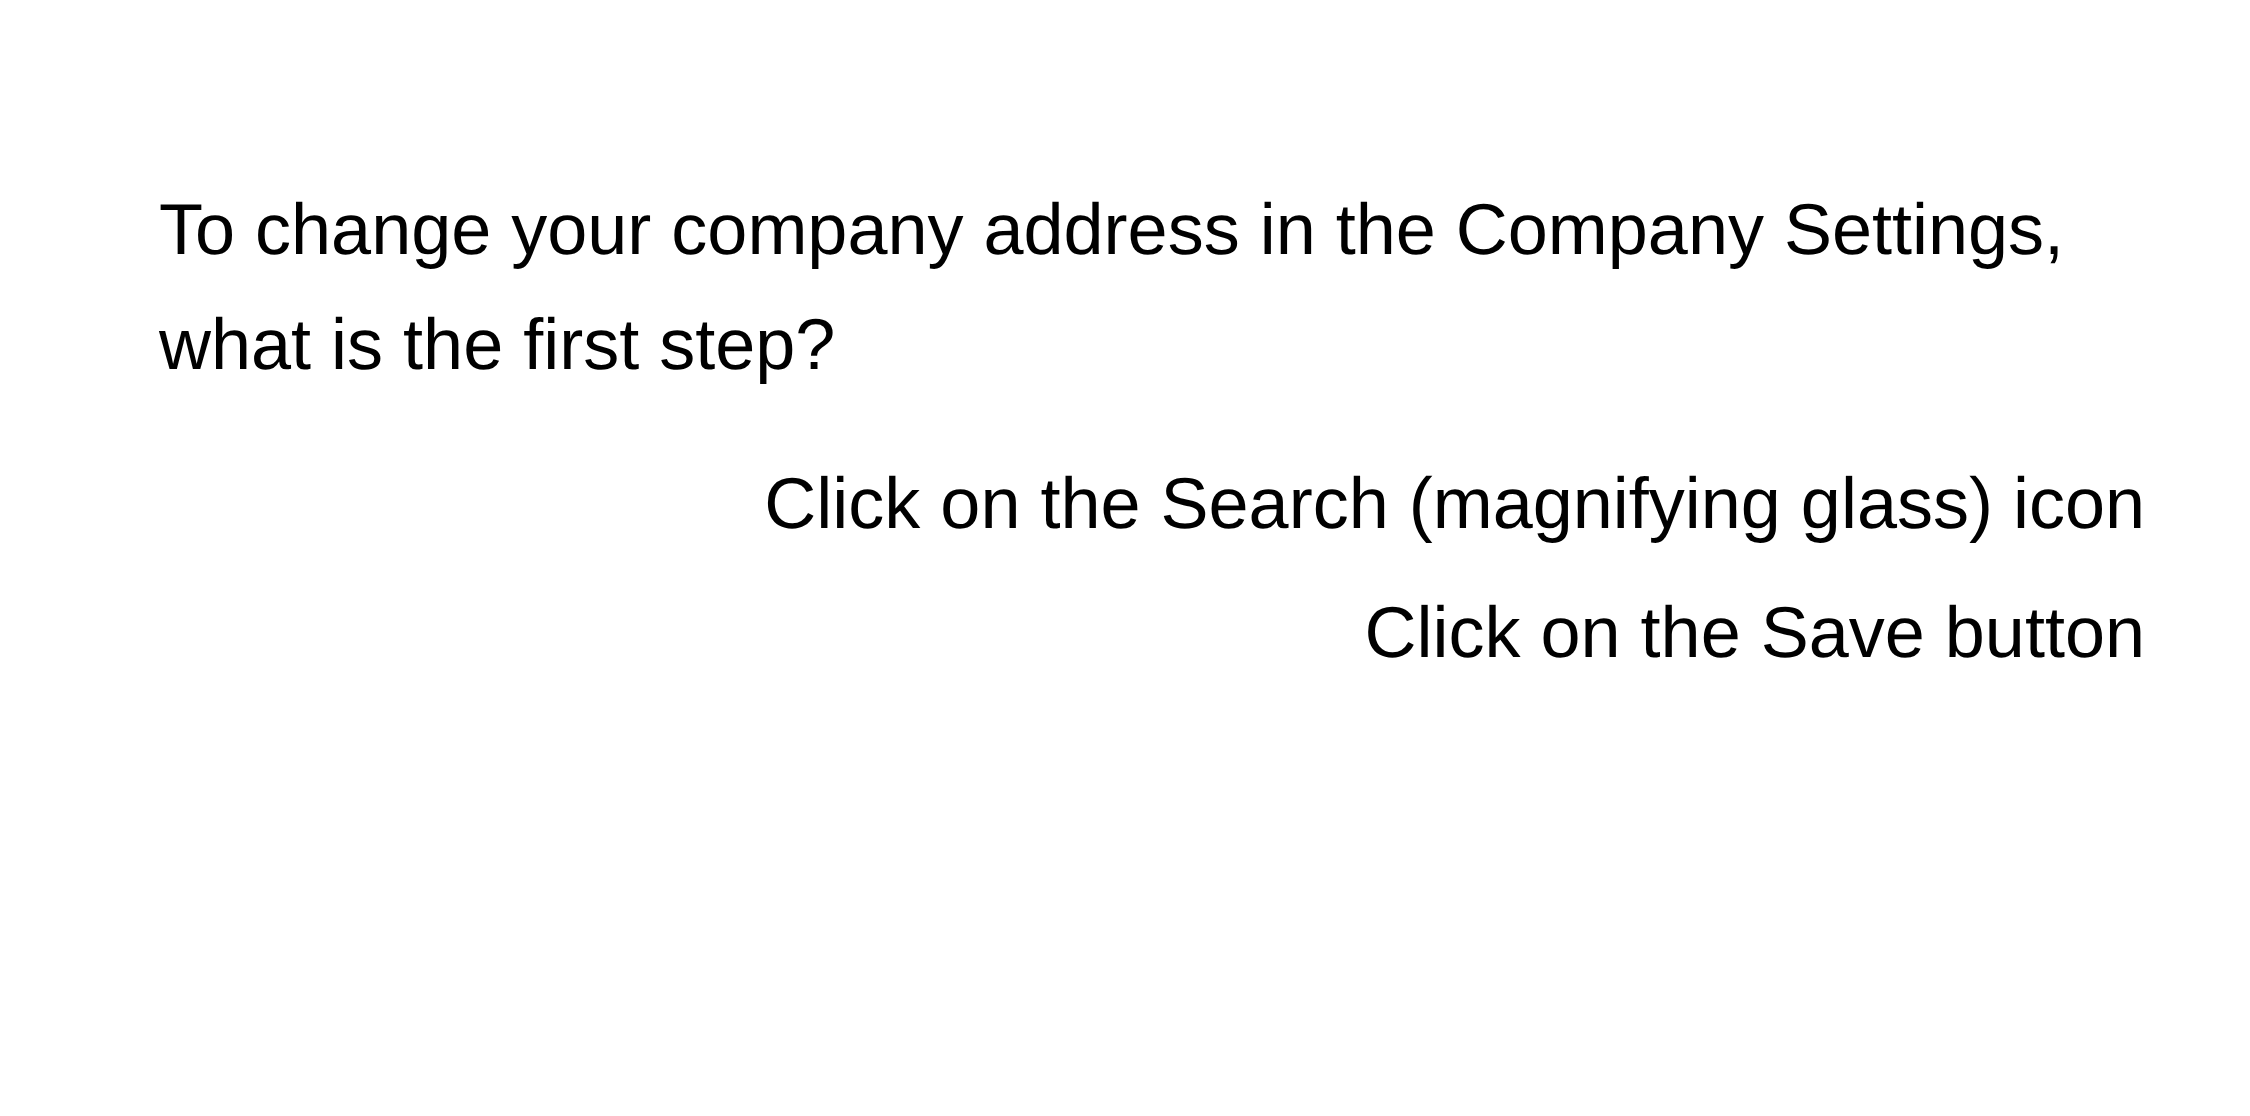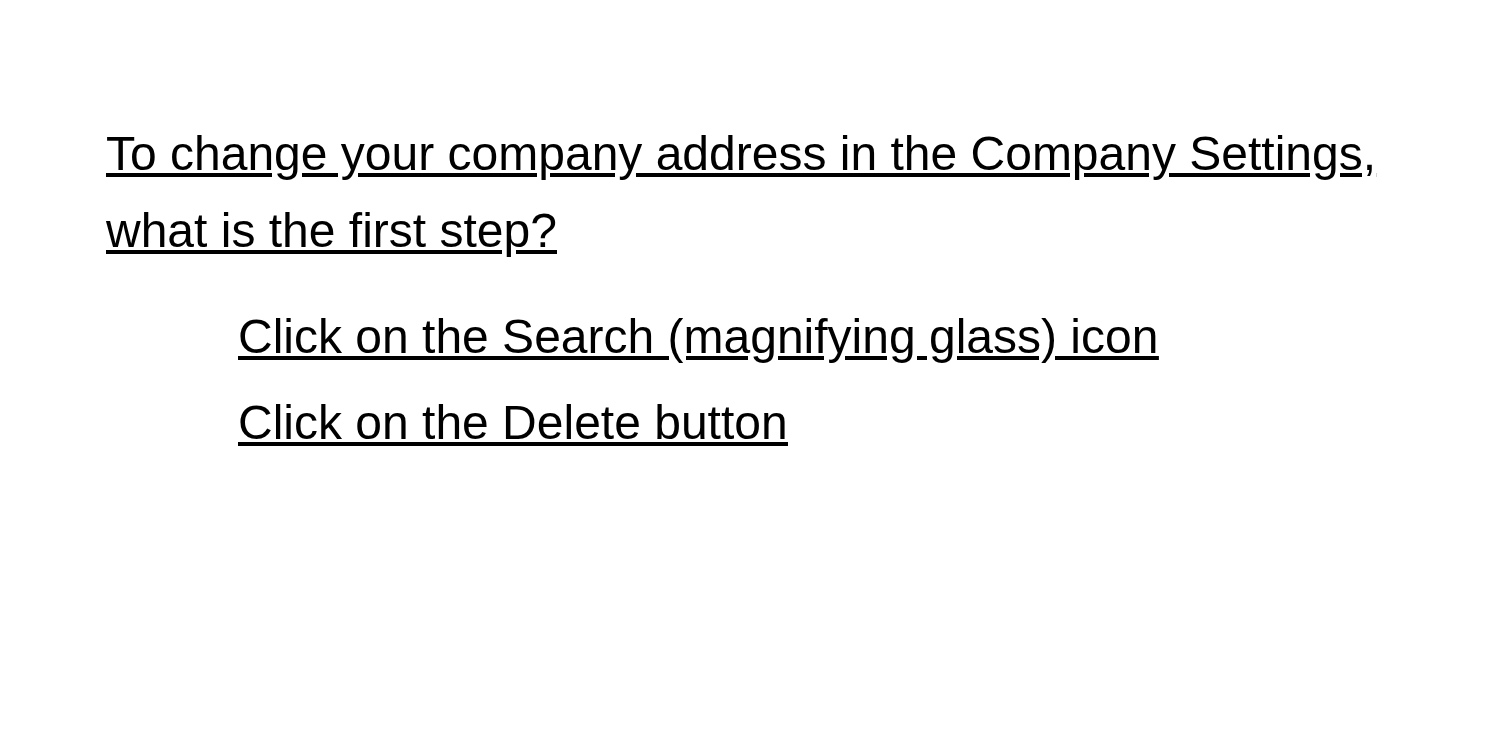--- a/index.html
+++ b/index.html
@@ -1,43 +1,43 @@
 <!DOCTYPE html>
 <html><head>
   <meta charset="utf-8">
   <style>
     * {
       margin: 12px;
       padding: 0;
       box-sizing: border-box;
-      text-decoration: underline;
     }
     body {
       width: 1500px;
       height: 744px;
       background: #ffffff;
       font-family: -apple-system, BlinkMacSystemFont, "Segoe UI", Helvetica, Arial, sans-serif;
       color: #000000;
       padding: 80px 70px;
     }
     .question {
       font-size: 48px;
       line-height: 1.6;
       font-weight: 400;
       margin-bottom: 30px;
     }
     .options {
       padding-left: 120px;
+      text-align: right;
     }
     .option {
       font-size: 48px;
       line-height: 1.55;
       font-weight: 400;
     }
   </style>
 </head>
 <body>
 
 <div class="question">To change your company address in the Company Settings, what is the first step?</div>
 <div class="options">
   <div class="option">Click on the Search (magnifying glass) icon</div>
-  <div class="option">Click on the Delete button</div>
+  <div class="option">Click on the Save button</div>
 </div>
 
 </body></html>

